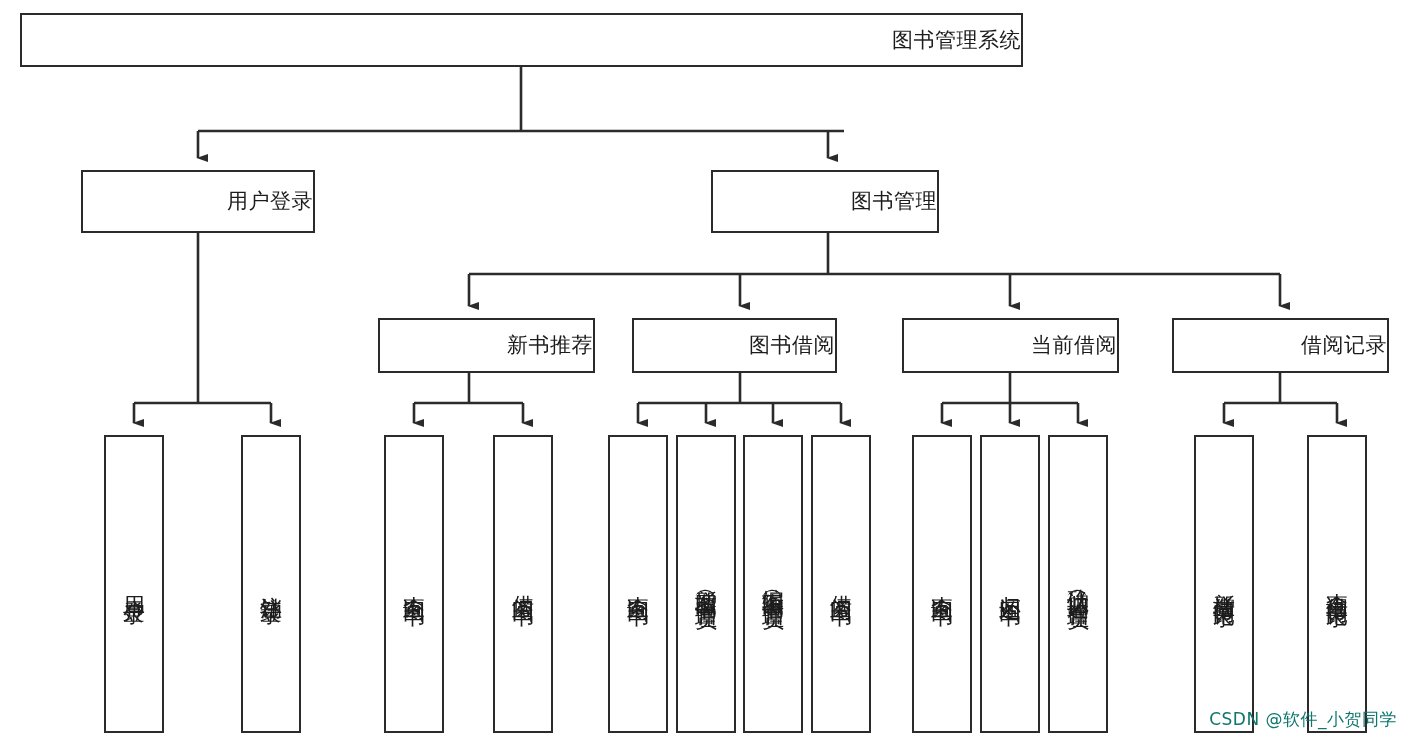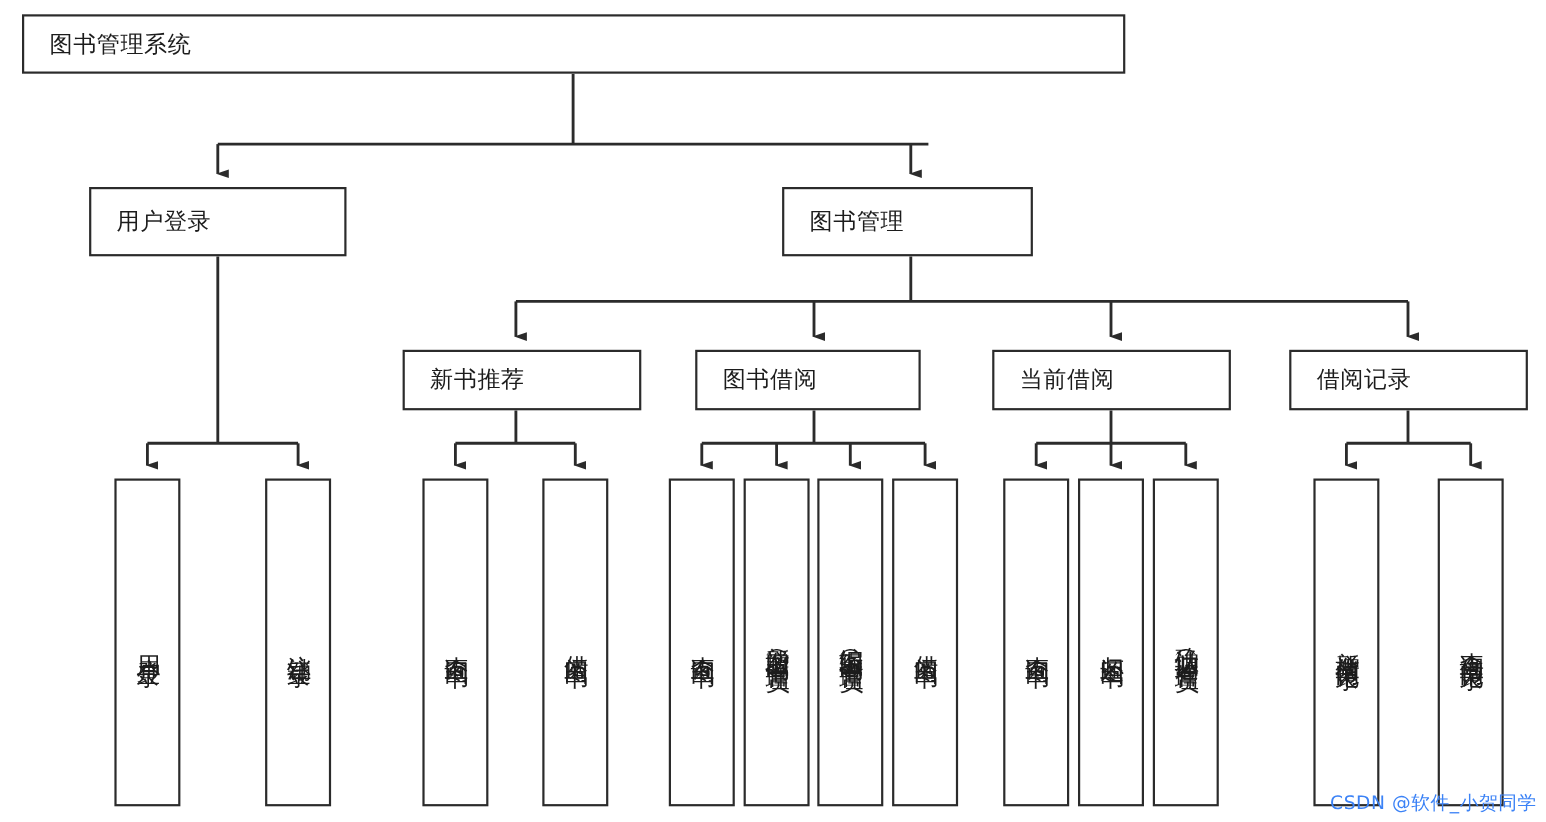--- a/index.html
+++ b/index.html
@@ -25,21 +25,21 @@
     width: 1405px;
     height: 747px;
   }
   .node {
     position: absolute;
     box-sizing: border-box;
     border: 2px solid #2b2b2b;
     background: #ffffff;
     display: flex;
     align-items: center;
-    justify-content: flex-start;
+    justify-content: flex-end;
     z-index: 2;
     padding-left: 23px;
   }
   .node-label {
     color: #1c1c1c;
     line-height: 1.28;
     text-align: center;
     white-space: pre-line;
   }
   .node.horizontal .node-label {
@@ -55,23 +55,23 @@
     writing-mode: vertical-rl;
     text-orientation: upright;
     font-size: 22px;
     letter-spacing: 3px;
     line-height: 1;
     max-height: 100%;
   }
   .watermark {
     position: absolute;
     right: 8px;
-    bottom: 6px;
+    bottom: 16px;
     font-size: 17px;
-    color: #3b82f6;
+    color: #0f766e;
     letter-spacing: 0.5px;
     z-index: 5;
     white-space: nowrap;
     pointer-events: none;
   }
 </style>
 </head>
 <body>
 
 <div id="diagram-root">
@@ -131,21 +131,21 @@
   </div>
 
   <div class="node horizontal" style="left:81px; top:170px; width:234px; height:63px;">
     <span class="node-label">用户登录</span>
   </div>
 
   <div class="node horizontal" style="left:711px; top:170px; width:228px; height:63px;">
     <span class="node-label">图书管理</span>
   </div>
 
-  <div class="node horizontal" style="left:366px; top:318px; width:217px; height:55px;">
+  <div class="node horizontal" style="left:378px; top:318px; width:217px; height:55px;">
     <span class="node-label">新书推荐</span>
   </div>
 
   <div class="node horizontal" style="left:632px; top:318px; width:205px; height:55px;">
     <span class="node-label">图书借阅</span>
   </div>
 
   <div class="node horizontal" style="left:1172px; top:318px; width:217px; height:55px;">
     <span class="node-label">借阅记录</span>
   </div>

